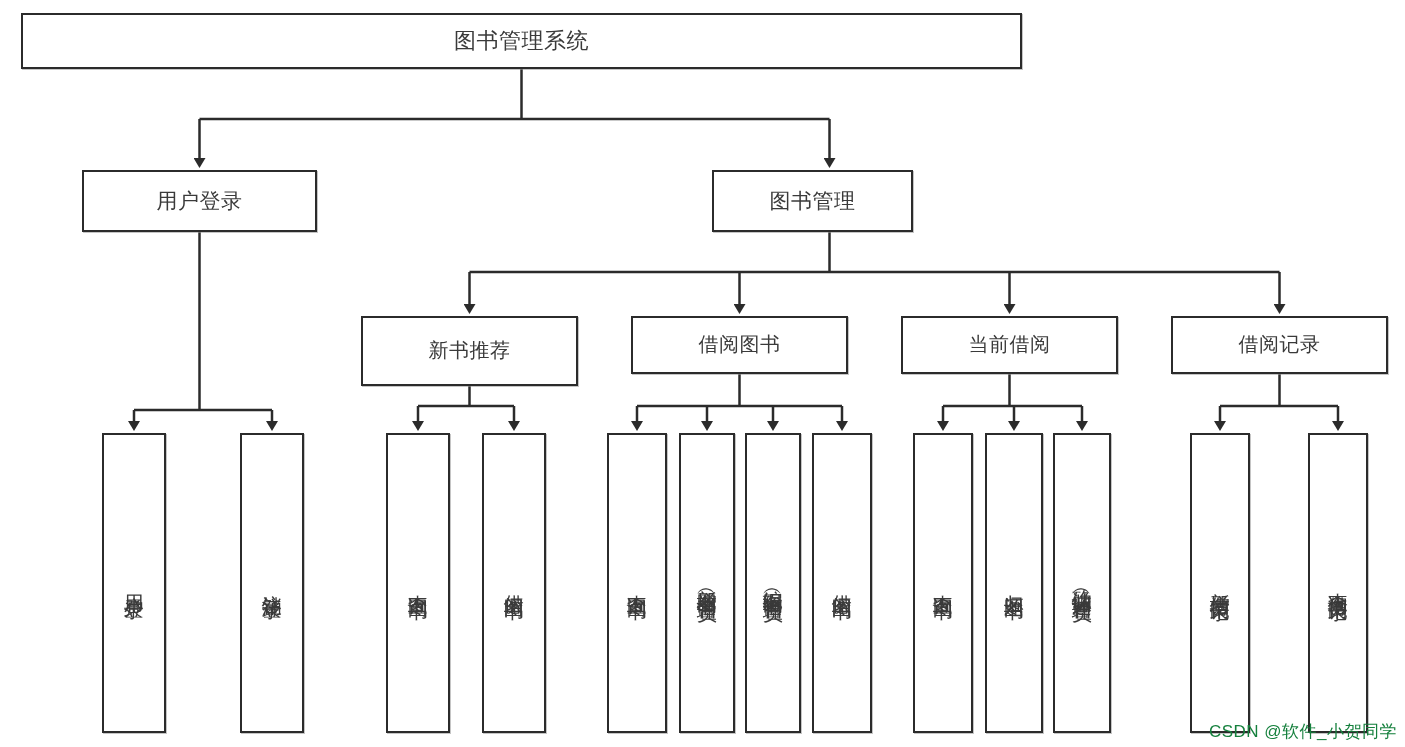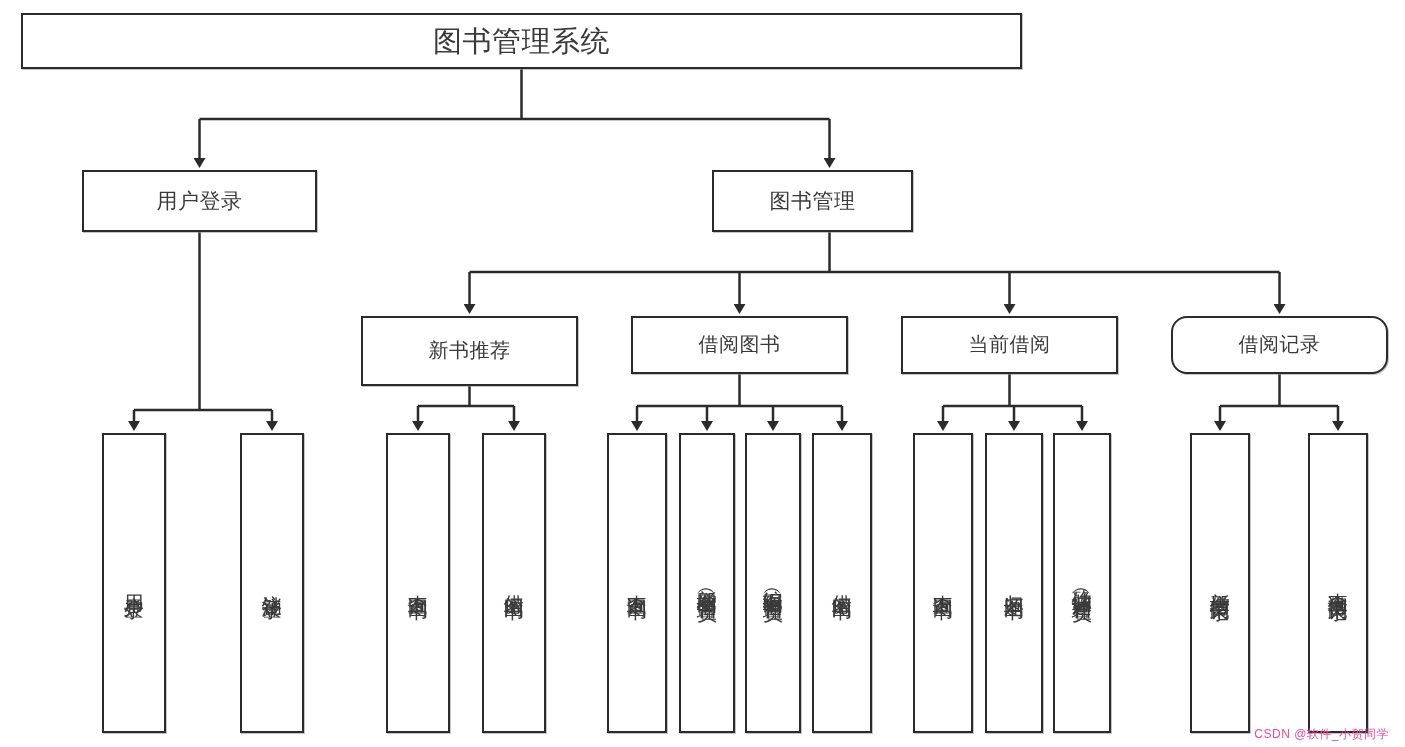--- a/index.html
+++ b/index.html
@@ -38,43 +38,43 @@
     box-shadow: 1px 1px 0 rgba(150,150,150,0.55);
   }
   .node-label {
     color: #3a3a3a;
     font-size: 21px;
     line-height: 1.18;
     letter-spacing: 0.5px;
     white-space: nowrap;
     text-align: center;
   }
-  .node.root .node-label { font-size: 29px; }
+  .node.root .node-label { font-size: 22px; }
   .node.level2 .node-label { font-size: 21px; }
   .node.level3 .node-label { font-size: 20px; }
   .node.leaf {
     align-items: center;
     justify-content: center;
     padding: 6px 0;
   }
   .node.leaf .node-label {
     writing-mode: vertical-rl;
     text-orientation: upright;
     font-size: 20px;
     line-height: 1.32;
     letter-spacing: 2px;
     white-space: normal;
     max-height: 100%;
   }
   .watermark {
     position: absolute;
-    right: 16px;
+    right: 8px;
     bottom: 4px;
-    color: #ec4899;
-    font-size: 12px;
+    color: #15803d;
+    font-size: 17px;
     letter-spacing: 0.5px;
     white-space: nowrap;
     user-select: none;
   }
 </style>
 </head>
 <body>
 
 <div id="diagram-root">
   <svg class="edges" viewBox="0 0 1405 747" xmlns="http://www.w3.org/2000/svg">
@@ -132,21 +132,21 @@
       </div>
       <div class="node level3" style="left: 361px; top: 316px; width: 217px; height: 70px;">
         <span class="node-label">新书推荐</span>
       </div>
       <div class="node level3" style="left: 631px; top: 316px; width: 217px; height: 58px;">
         <span class="node-label">借阅图书</span>
       </div>
       <div class="node level3" style="left: 901px; top: 316px; width: 217px; height: 58px;">
         <span class="node-label">当前借阅</span>
       </div>
-      <div class="node level3" style="left: 1171px; top: 316px; width: 217px; height: 58px; border-radius: 16px;">
+      <div class="node level3" style="left: 1171px; top: 316px; width: 217px; height: 58px;">
         <span class="node-label">借阅记录</span>
       </div>
       <div class="node leaf" style="left: 102px; top: 433px; width: 64px; height: 300px;">
         <span class="node-label">用户登录</span>
       </div>
       <div class="node leaf" style="left: 240px; top: 433px; width: 64px; height: 300px;">
         <span class="node-label">注销登录</span>
       </div>
       <div class="node leaf" style="left: 386px; top: 433px; width: 64px; height: 300px;">
         <span class="node-label">查询图书</span>

